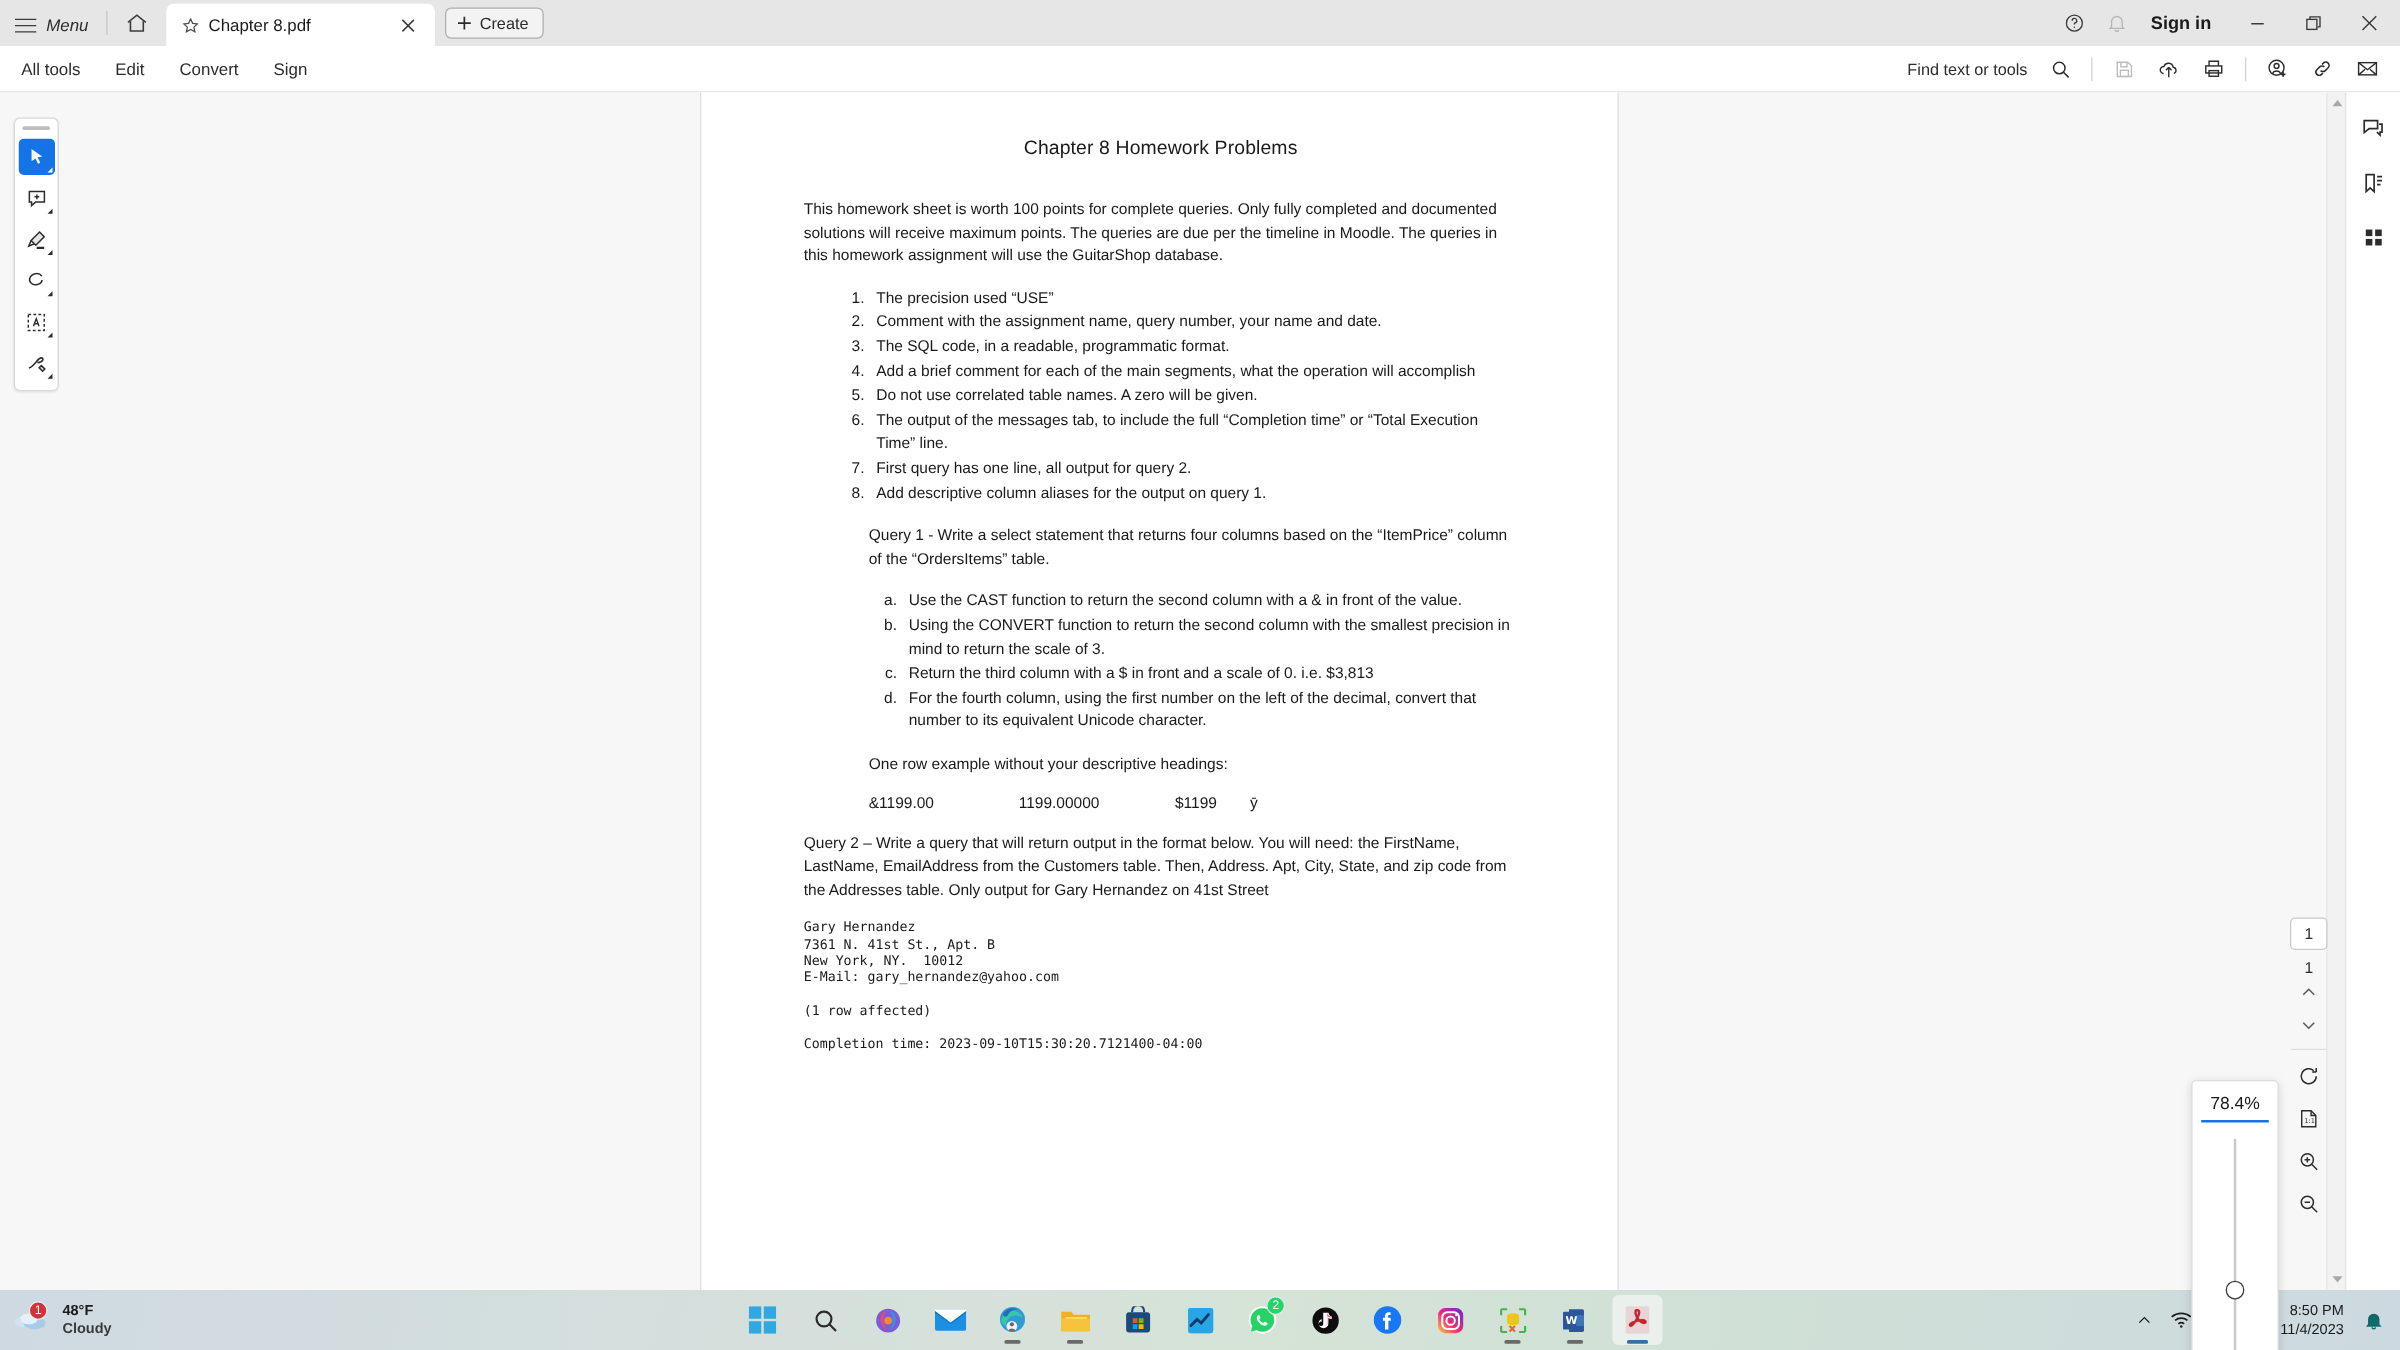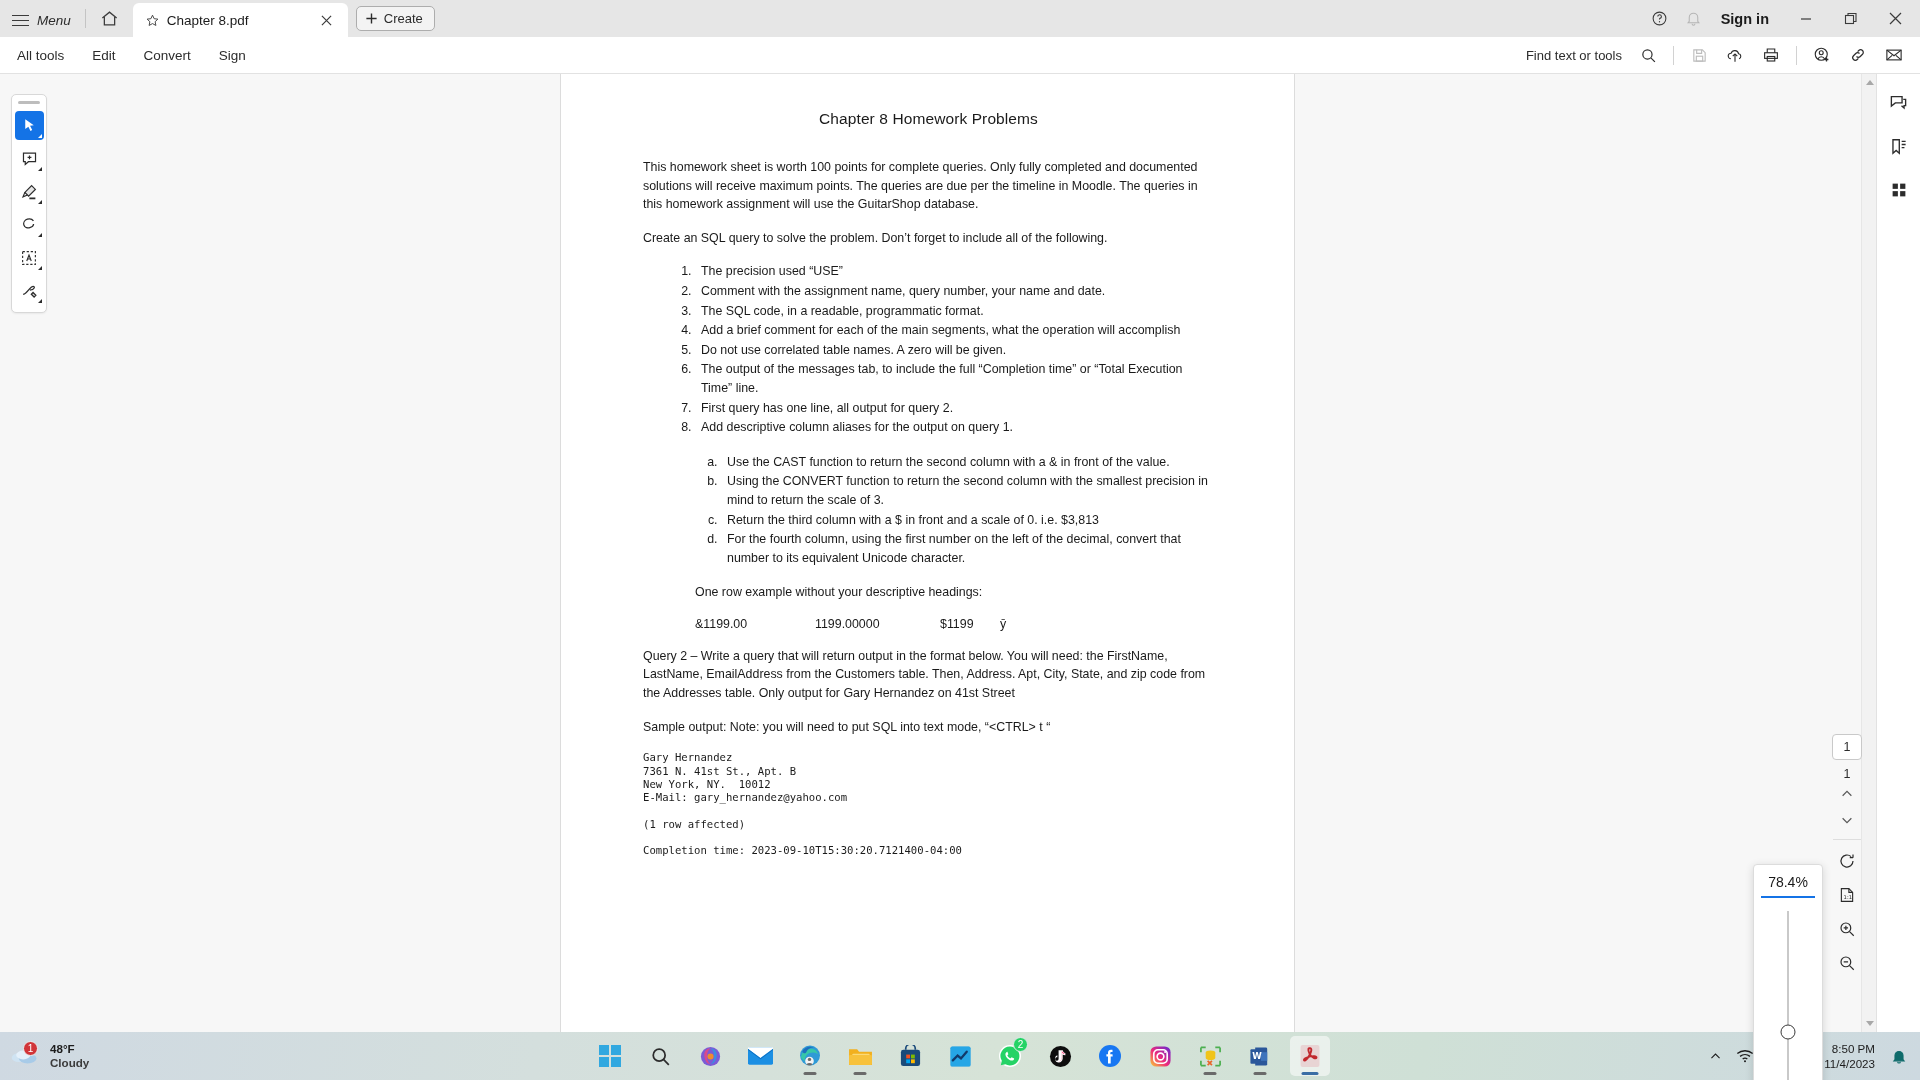--- a/index.html
+++ b/index.html
@@ -358,51 +358,50 @@
           <path d="M16.5 14.5l3.5 3.5-2.2 2.2-3.5-3.5z" fill="#2c2c2c" fill-opacity=".15"></path>
         </svg>
         <i class="caret"></i>
       </div>
     </div>
 
     <div class="page-area">
       <div class="doc">
         <div class="doc-title">Chapter 8 Homework Problems</div>
         <p>This homework sheet is worth 100 points for complete queries. Only fully completed and documented solutions will receive maximum points. The queries are due per the timeline in Moodle. The queries in this homework assignment will use the GuitarShop database.</p>
-        <p>Create an SQL query to solve the problem. Don’t forget to include all of the following.</p>
 
         <ol class="lvl1">
           <li>The precision used “USE”</li>
           <li>Comment with the assignment name, query number, your name and date.</li>
           <li>The SQL code, in a readable, programmatic format.</li>
           <li>Add a brief comment for each of the main segments, what the operation will accomplish</li>
           <li>Do not use correlated table names. A zero will be given.</li>
           <li>The output of the messages tab, to include the full “Completion time” or “Total Execution Time” line.</li>
           <li>First query has one line, all output for query 2.</li>
           <li>Add descriptive column aliases for the output on query 1.</li>
         </ol>
 
+        <p class="indent1">Query 1 - Write a select statement that returns four columns based on the “ItemPrice” column of the “OrdersItems” table.</p>
 
         <ol class="lvl2">
           <li>Use the CAST function to return the second column with a &amp; in front of the value.</li>
           <li>Using the CONVERT function to return the second column with the smallest precision in mind to return the scale of 3.</li>
           <li>Return the third column with a $ in front and a scale of 0. i.e. $3,813</li>
           <li>For the fourth column, using the first number on the left of the decimal, convert that number to its equivalent Unicode character.</li>
         </ol>
 
         <p class="indent1">One row example without your descriptive headings:</p>
         <div class="example-row">
           <span>&amp;1199.00</span>
           <span>1199.00000</span>
           <span>$1199</span>
           <span>ӯ</span>
         </div>
 
         <p>Query 2 – Write a query that will return output in the format below. You will need: the FirstName, LastName, EmailAddress from the Customers table. Then, Address. Apt, City, State, and zip code from the Addresses table. Only output for Gary Hernandez on 41st Street</p>
-        <p>Sample output: Note: you will need to put SQL into text mode, “&lt;CTRL&gt; t “</p>
         <pre class="mono">Gary Hernandez
 7361 N. 41st St., Apt. B
 New York, NY.  10012
 E-Mail: gary_hernandez@yahoo.com
 
 (1 row affected)
 
 Completion time: 2023-09-10T15:30:20.7121400-04:00</pre>
       </div>
     </div>

